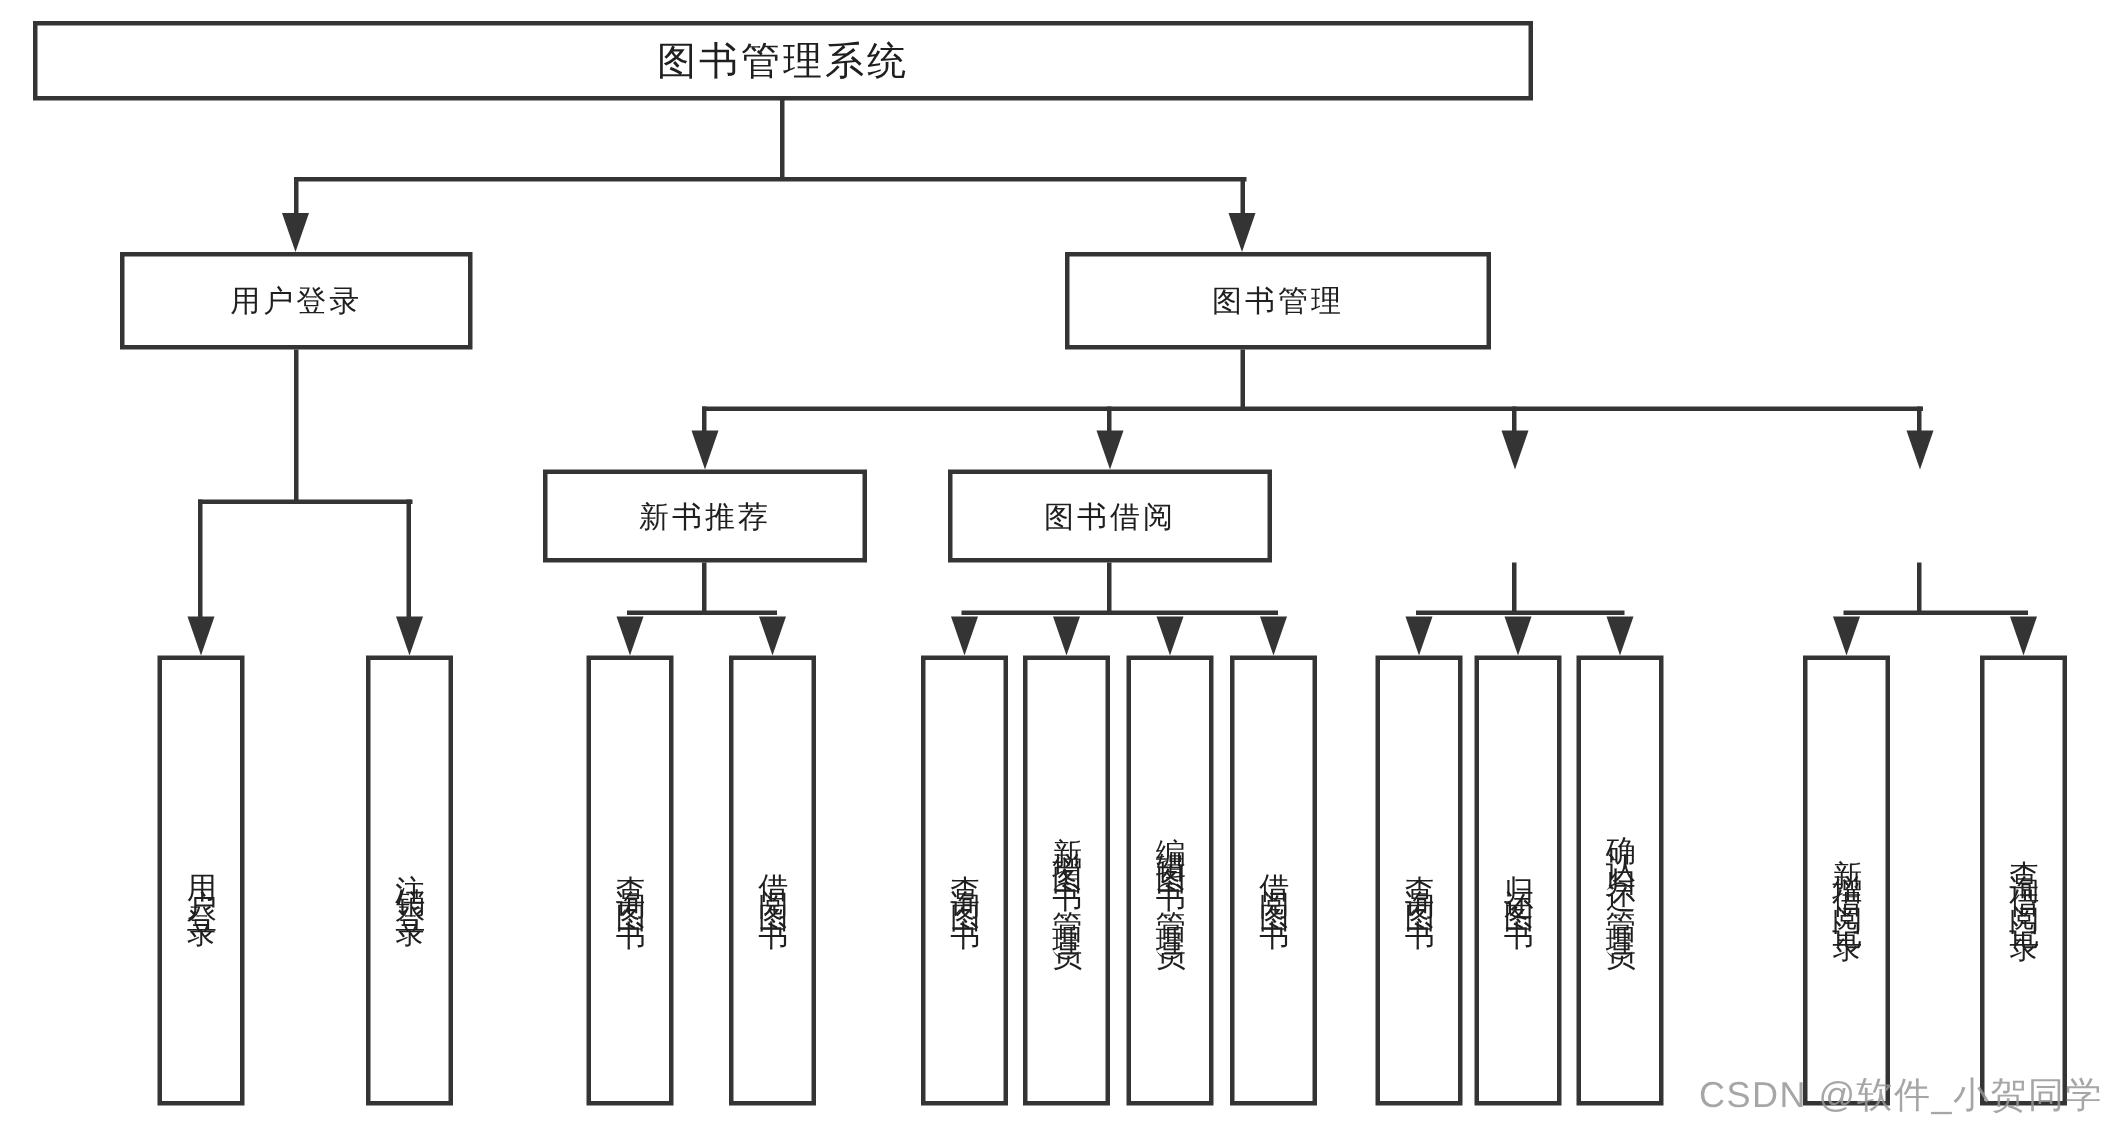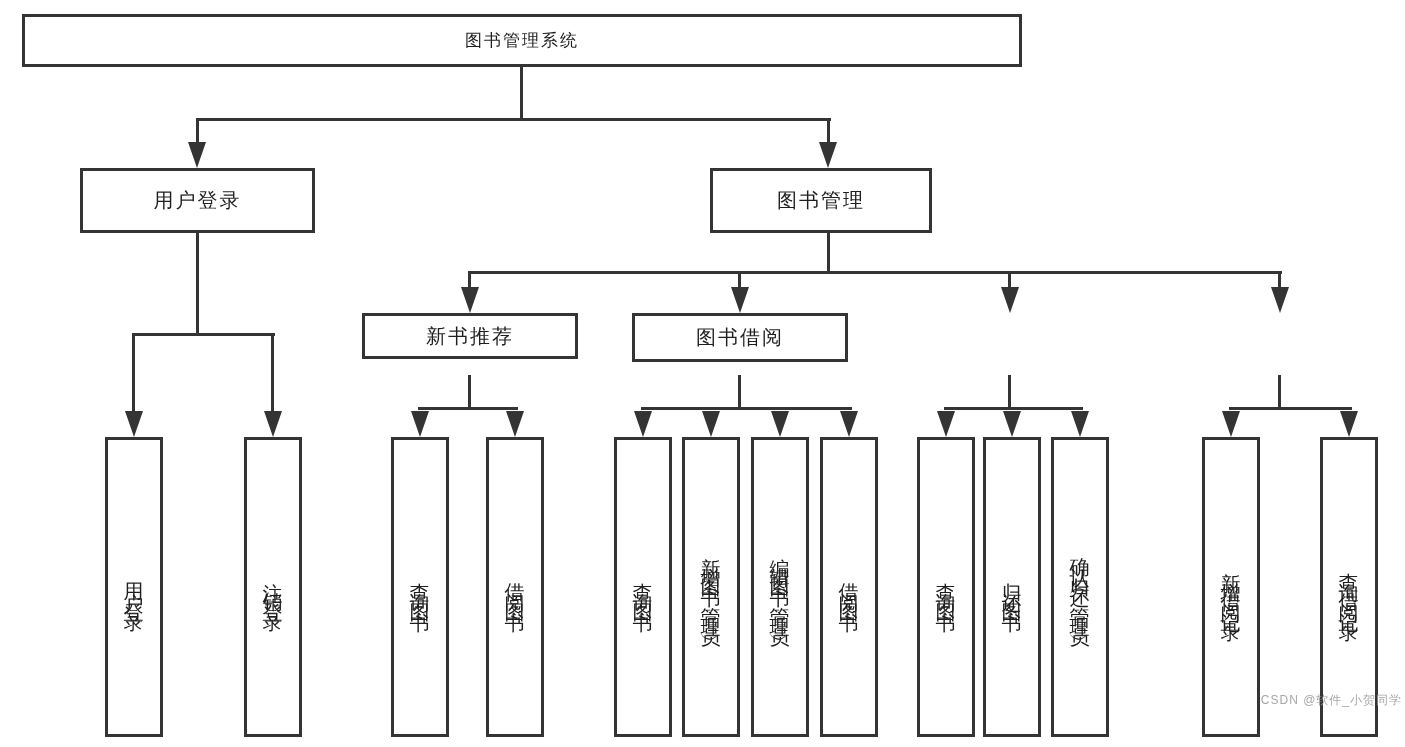--- a/index.html
+++ b/index.html
@@ -5,33 +5,33 @@
   html,body { margin:0; padding:0; background:#ffffff; }
   .canvas {
     position:relative; width:1405px; height:747px; background:#ffffff;
     font-family:"Liberation Sans","DejaVu Sans",sans-serif; color:#1f1f1f; overflow:hidden;
   }
   .box {
     position:absolute; border:3px solid #343434; background:#ffffff;
     box-sizing:border-box; display:flex; align-items:center; justify-content:center;
   }
   .hbox { font-size:20px; letter-spacing:2px; font-weight:400; }
-  .root-box { font-size:17px; }
+  .root-box { font-size:26px; }
   .vbox span {
     writing-mode:vertical-rl; text-orientation:mixed;
     font-size:20px; letter-spacing:10px; line-height:1;
   }
   .line { position:absolute; background:#343434; }
   .arrow {
     position:absolute; width:0; height:0;
     border-left:9px solid transparent; border-right:9px solid transparent;
     border-top:26px solid #343434;
   }
   .watermark {
-    position:absolute; top:692px; right:3px; font-size:12px; letter-spacing:1px;
+    position:absolute; top:714px; right:3px; font-size:24px; letter-spacing:1px;
     color:rgba(150,150,150,0.85); z-index:10; white-space:nowrap;
   }
 </style>
 </head>
 <body>
 
 <div class="canvas">
 
   <div class="box hbox root-box" style="left:22px; top:14px; width:1000px; height:53px;">
     <span>图书管理系统</span>
@@ -40,21 +40,21 @@
   <div class="line" style="left:520px; top:65px; width:3px; height:55px;"></div>
   <div class="line" style="left:196px; top:118px; width:635px; height:3px;"></div>
   <div class="line" style="left:196px; top:118px; width:3px; height:28px;"></div>
   <div class="line" style="left:827px; top:118px; width:3px; height:28px;"></div>
   <div class="arrow" style="left:188px; top:142px;"></div>
   <div class="arrow" style="left:819px; top:142px;"></div>
 
   <div class="box hbox" style="left:80px; top:168px; width:235px; height:65px;">
     <span>用户登录</span>
   </div>
-  <div class="box hbox" style="left:710px; top:168px; width:222px; height:65px;">
+  <div class="box hbox" style="left:710px; top:168px; width:284px; height:65px;">
     <span>图书管理</span>
   </div>
 
   <div class="line" style="left:196px; top:233px; width:3px; height:102px;"></div>
   <div class="line" style="left:132px; top:333px; width:143px; height:3px;"></div>
   <div class="line" style="left:132px; top:333px; width:3px; height:80px;"></div>
   <div class="line" style="left:271px; top:333px; width:3px; height:80px;"></div>
   <div class="arrow" style="left:125px; top:411px;"></div>
   <div class="arrow" style="left:264px; top:411px;"></div>
 
@@ -62,24 +62,24 @@
   <div class="line" style="left:468px; top:271px; width:814px; height:3px;"></div>
   <div class="line" style="left:468px; top:271px; width:3px; height:20px;"></div>
   <div class="line" style="left:738px; top:271px; width:3px; height:20px;"></div>
   <div class="line" style="left:1008px; top:271px; width:3px; height:20px;"></div>
   <div class="line" style="left:1278px; top:271px; width:3px; height:20px;"></div>
   <div class="arrow" style="left:461px; top:287px;"></div>
   <div class="arrow" style="left:731px; top:287px;"></div>
   <div class="arrow" style="left:1001px; top:287px;"></div>
   <div class="arrow" style="left:1271px; top:287px;"></div>
 
-  <div class="box hbox" style="left:362px; top:313px; width:216px; height:46px;">
+  <div class="box hbox" style="left:362px; top:313px; width:216px; height:62px;">
     <span>新书推荐</span>
   </div>
-  <div class="box hbox" style="left:632px; top:313px; width:216px; height:49px;">
+  <div class="box hbox" style="left:632px; top:313px; width:216px; height:62px;">
     <span>图书借阅</span>
   </div>
 
   <div class="line" style="left:468px; top:375px; width:3px; height:34px;"></div>
   <div class="line" style="left:418px; top:407px; width:100px; height:3px;"></div>
   <div class="arrow" style="left:411px; top:411px;"></div>
   <div class="arrow" style="left:506px; top:411px;"></div>
 
   <div class="line" style="left:738px; top:375px; width:3px; height:34px;"></div>
   <div class="line" style="left:641px; top:407px; width:211px; height:3px;"></div>

